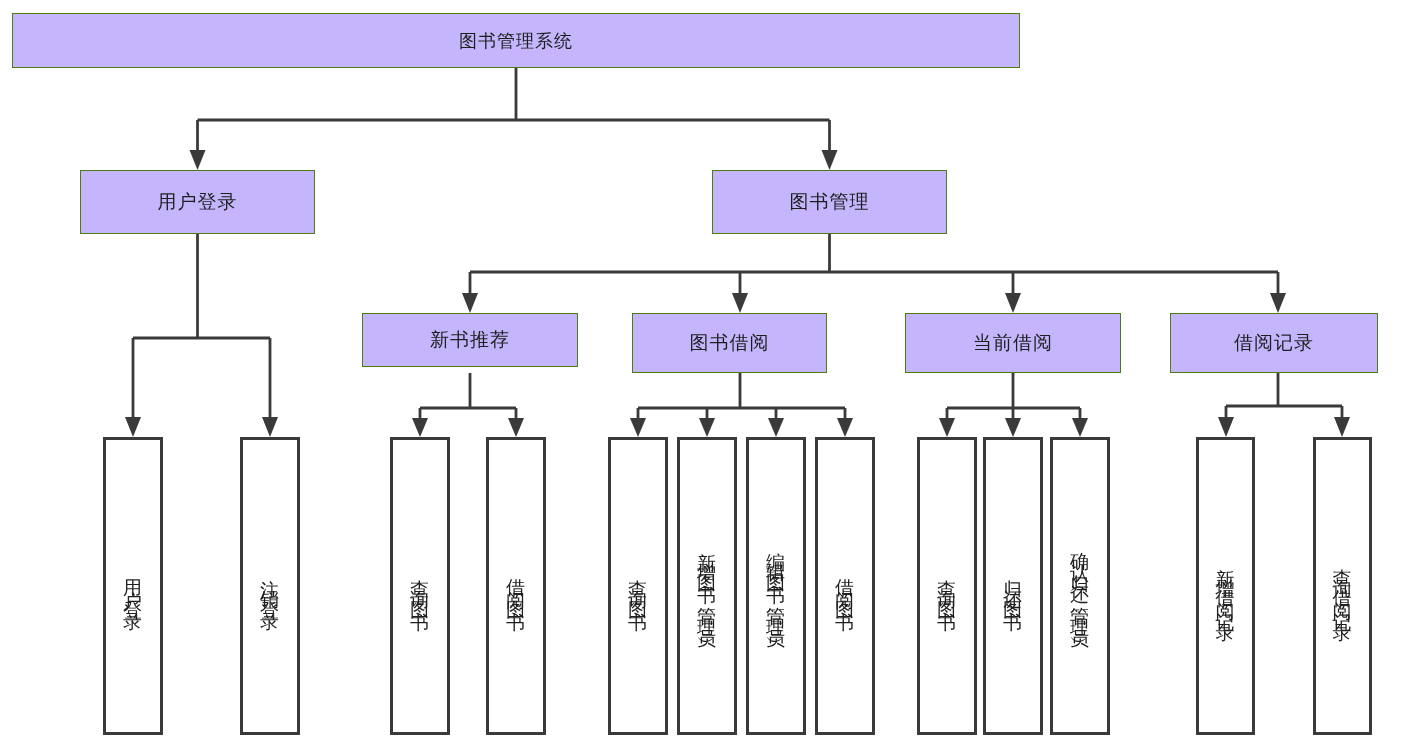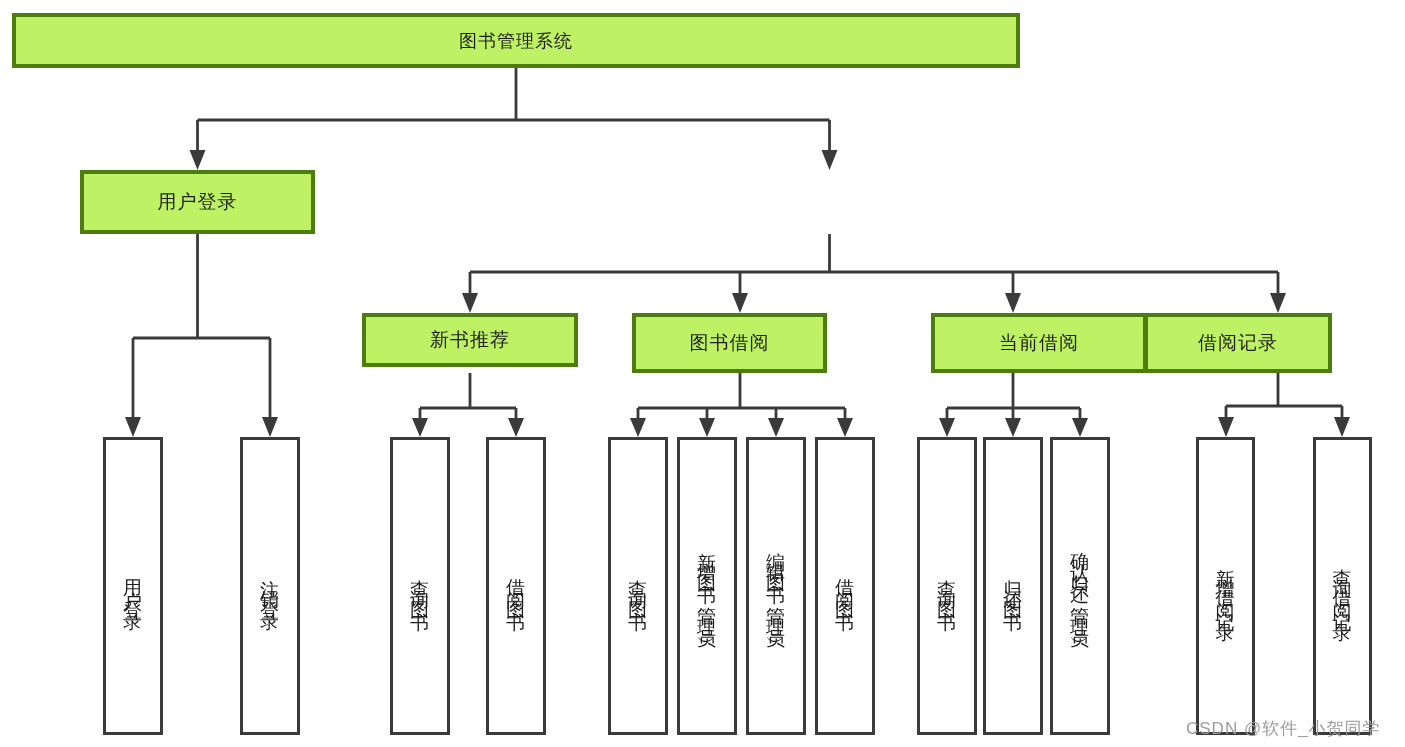--- a/index.html
+++ b/index.html
@@ -6,22 +6,22 @@
   .canvas{
     position:relative;
     width:1405px;height:747px;
     background:#ffffff;
     font-family:"Liberation Sans", sans-serif;
     overflow:hidden;
   }
   .connector-layer{position:absolute;left:0;top:0;width:1405px;height:747px;}
   .node{
     position:absolute;
-    background:#bef264;
-    border:4px solid #4d7c0f;
+    background:#c4b5fd;
+    border:1px solid #4d7c0f;
     display:flex;align-items:center;justify-content:center;
     color:#1f1f1f;
     font-size:19px;
     letter-spacing:1px;
     box-sizing:border-box;
     z-index:2;
   }
   .node.root{font-size:18px;}
   .leaf{
     position:absolute;
@@ -129,25 +129,26 @@
       <line x1="1226" y1="406" x2="1226" y2="419"></line>
       <polygon points="1218,417 1234,417 1226,437"></polygon>
       <line x1="1342" y1="406" x2="1342" y2="419"></line>
       <polygon points="1334,417 1350,417 1342,437"></polygon>
     </g>
   </svg>
 
   <div class="node root" style="left:12px;top:13px;width:1008px;height:55px">图书管理系统</div>
 
   <div class="node" style="left:80px;top:170px;width:235px;height:64px">用户登录</div>
+  <div class="node" style="left:712px;top:170px;width:235px;height:64px">图书管理</div>
 
   <div class="node" style="left:362px;top:313px;width:216px;height:54px">新书推荐</div>
   <div class="node" style="left:632px;top:313px;width:195px;height:60px">图书借阅</div>
-  <div class="node" style="left:931px;top:313px;width:216px;height:60px">当前借阅</div>
-  <div class="node" style="left:1144px;top:313px;width:188px;height:60px">借阅记录</div>
+  <div class="node" style="left:905px;top:313px;width:216px;height:60px">当前借阅</div>
+  <div class="node" style="left:1170px;top:313px;width:208px;height:60px">借阅记录</div>
 
   <div class="leaf" style="left:103px;top:437px;width:60px;height:298px">
     <span>用户登录</span>
   </div>
   <div class="leaf" style="left:240px;top:437px;width:60px;height:298px">
     <span>注销登录</span>
   </div>
 
   <div class="leaf" style="left:390px;top:437px;width:60px;height:298px">
     <span>查询图书</span>
@@ -179,15 +180,14 @@
     <span>确认归还（管理员）</span>
   </div>
 
   <div class="leaf" style="left:1196px;top:437px;width:59px;height:298px">
     <span>新增借阅记录</span>
   </div>
   <div class="leaf" style="left:1313px;top:437px;width:59px;height:298px">
     <span>查询借阅记录</span>
   </div>
 
-  <div class="watermark">CSDN @软件_小贺同学</div>
 
 </div>
 
 </body></html>

